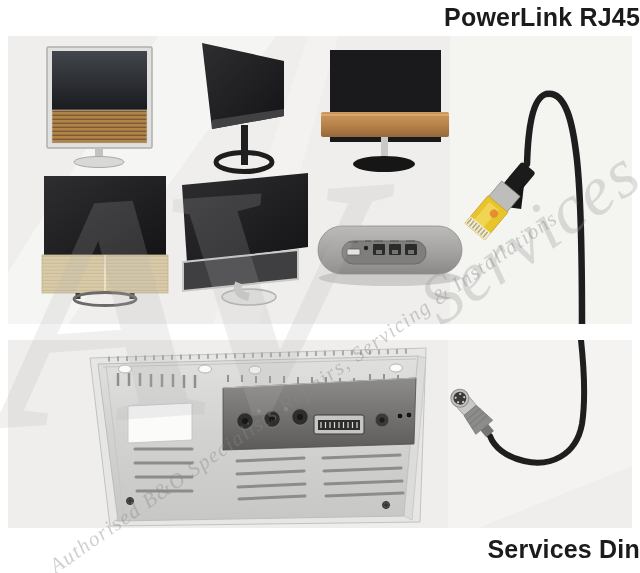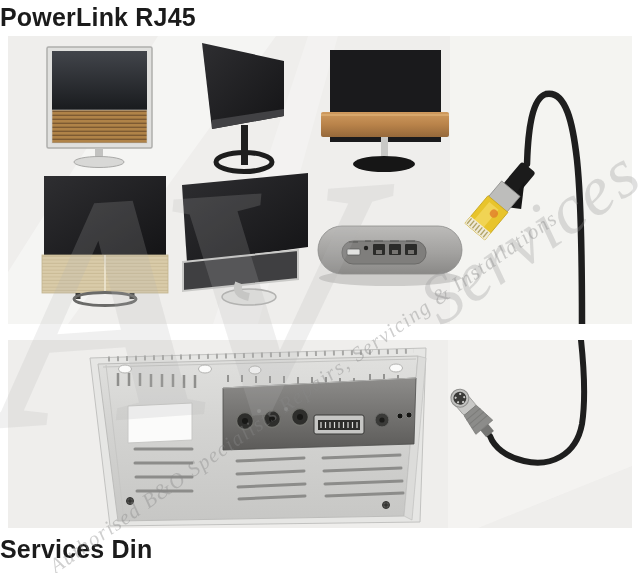--- a/index.html
+++ b/index.html
@@ -2,21 +2,21 @@
 <html style="--page-bg: #ffffff; --photo-bg: #efeeec; --title-text: #1b1b1b; --cable-black: #1e1e1e; --rj45-gold: #e8c42c; --wood-soundbar: #b9834a; --oak-panel: #d9cba9; --chassis-metal: #d8d8d6; --connector-panel: #6f6e6c; --watermark-grey: #969696;"><head>
 <meta charset="utf-8">
 <style>
   html,body{margin:0;padding:0;background:#ffffff;}
   .canvas{
     position:relative;width:640px;height:573px;overflow:hidden;
     background:var(--page-bg,#fff);
     font-family:"Liberation Sans",sans-serif;
   }
   .title{
-    position:absolute;left:0;width:640px;text-align:left;
+    position:absolute;left:0;width:640px;text-align:right;
     color:var(--title-text,#1b1b1b);
     font-size:25px;font-weight:600;letter-spacing:.2px;
   }
   .title-top{top:3px;}
   .title-bottom{top:535px;}
   .photo{position:absolute;left:8px;width:624px;background:var(--photo-bg,#efeeec);}
   .photo-top{top:36px;height:288px;}
   .photo-bottom{top:340px;height:188px;}
   .photo svg{display:block;}
   .wm{

